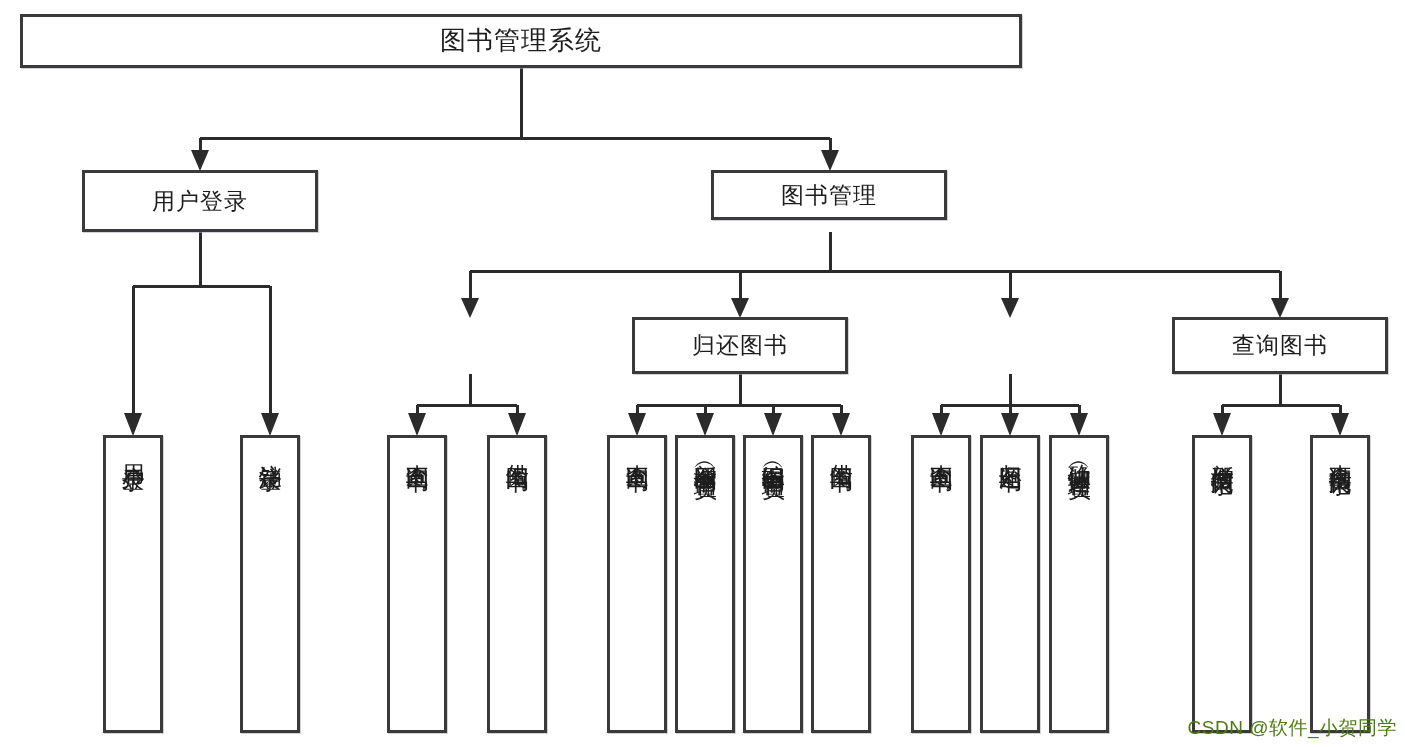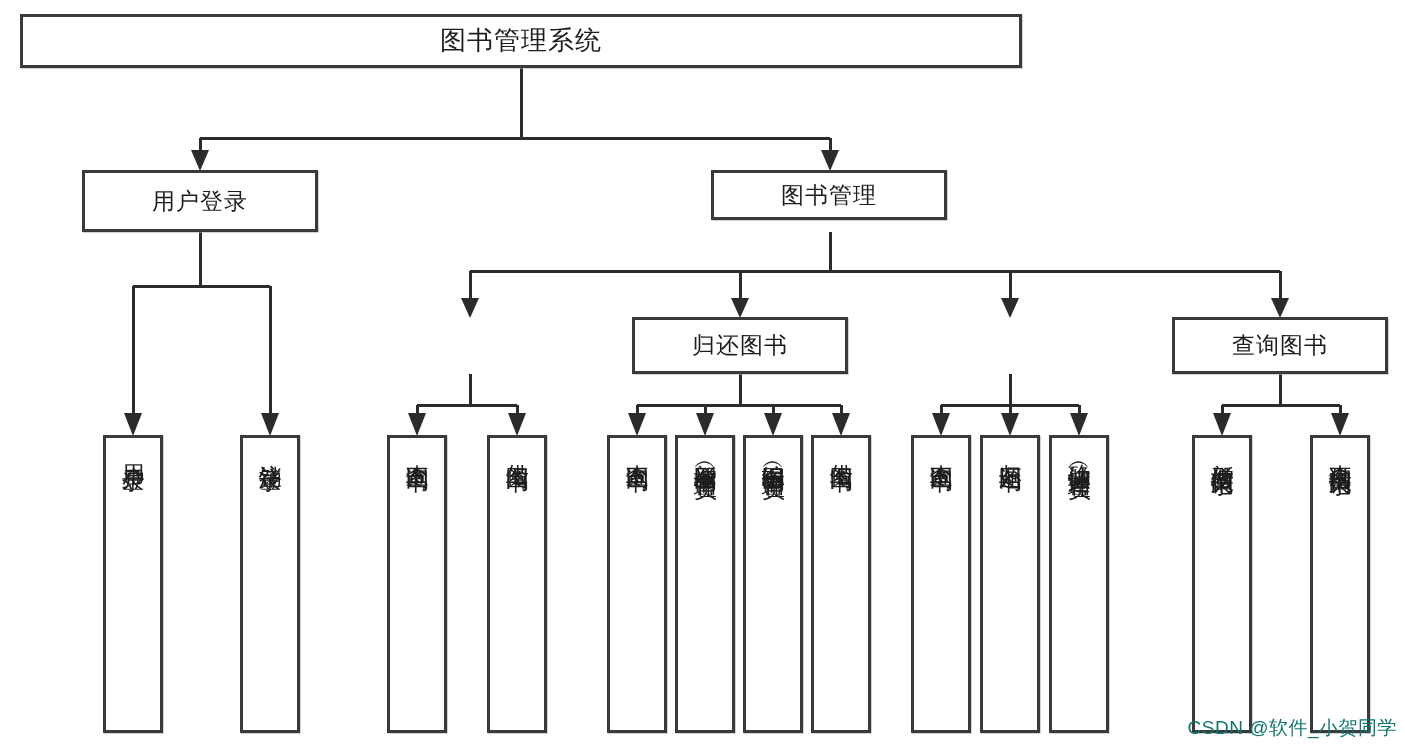--- a/index.html
+++ b/index.html
@@ -53,21 +53,21 @@
   .node.leaf.tall .lbl{max-height:286px;}
 
   svg.links{
     position:absolute;left:0;top:0;width:1405px;height:747px;
     pointer-events:none;
   }
   .watermark{
     position:absolute;
     right:8px;bottom:6px;
     font-size:19px;
-    color:#0f766e;
+    color:#4d7c0f;
     letter-spacing:.5px;
     white-space:nowrap;
     font-family:"Liberation Sans","DejaVu Sans",sans-serif;
   }
 </style>
 </head>
 <body>
 
 <div id="diagram">
 

